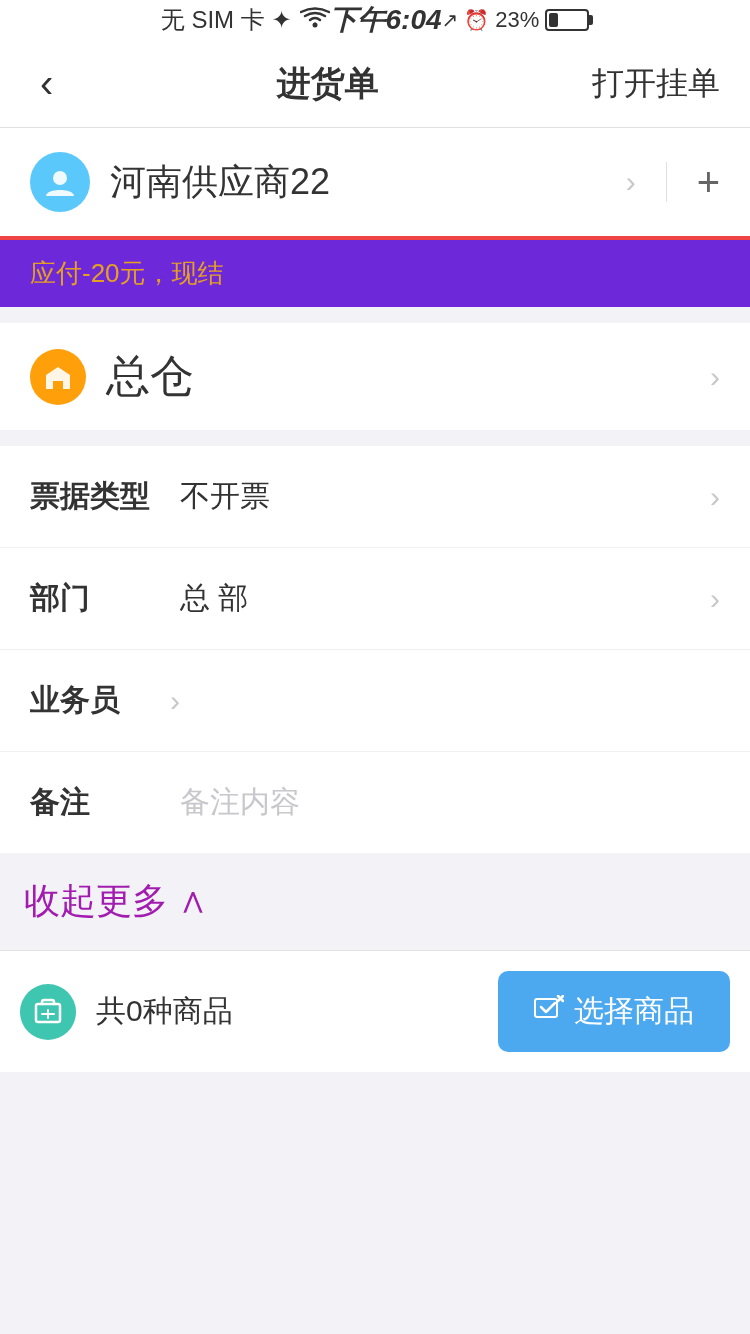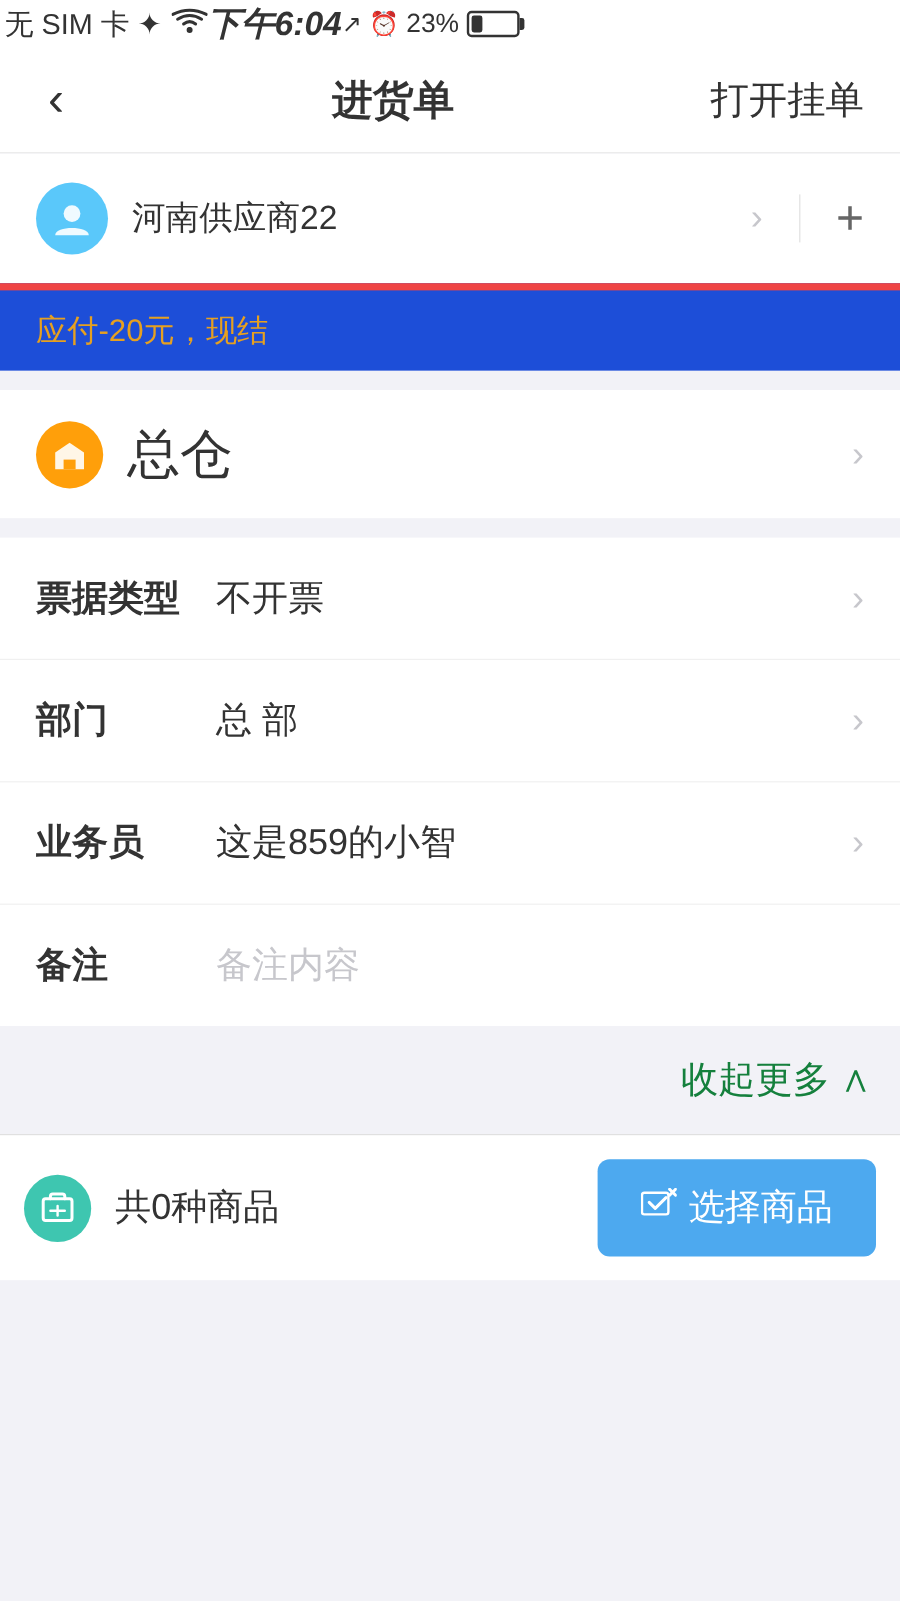--- a/index.html
+++ b/index.html
@@ -12,22 +12,22 @@
       font-size: 28px;
       color: #333;
     }
 
     
     .status-bar {
       height: 40px;
       background: #fff;
       display: flex;
       align-items: center;
-      justify-content: flex-start;
-      padding: 0 4px;
+      justify-content: center;
+      padding: 0 32px;
       font-size: 24px;
       font-weight: 500;
     }
     .status-left { display: flex; align-items: center; gap: 8px; }
     .status-center { font-weight: 600; font-size: 28px; font-style: italic; }
     .status-right { display: flex; align-items: center; gap: 6px; font-size: 22px; }
     .battery-icon {
       width: 44px; height: 22px;
       border: 2px solid #333;
       border-radius: 4px;
@@ -98,21 +98,21 @@
       width: 60px; height: 60px;
       border-radius: 50%;
       background: #5ac8fa;
       display: flex; align-items: center; justify-content: center;
       margin-right: 20px;
       flex-shrink: 0;
     }
     .supplier-avatar svg { width: 36px; height: 36px; }
     .supplier-name {
       flex: 1;
-      font-size: 28px;
+      font-size: 36px;
       color: #333;
     }
     .supplier-right-actions {
       display: flex;
       align-items: center;
       gap: 30px;
     }
     .chevron {
       color: #c7c7cc;
       font-size: 30px;
@@ -123,25 +123,25 @@
       cursor: pointer;
     }
     .divider-v {
       width: 1px;
       height: 40px;
       background: #e0e0e0;
     }
 
     
     .notice-banner {
-      background: #1d4ed8;
+      background: #6d28d9;
       padding: 16px 30px;
       font-size: 26px;
       color: #e6a020;
-      border-top: 6px solid #ef4444;
+      border-top: 4px solid #ef4444;
     }
 
     .section-gap {
       height: 16px;
       background: #f2f2f7;
     }
 
     
     .warehouse-row {
       background: #fff;
@@ -192,24 +192,24 @@
       color: #333;
       padding-left: 10px;
     }
     .form-value.placeholder {
       color: #c7c7cc;
     }
 
     
     .collapse-row {
       background: #f2f2f7;
-      text-align: right;
+      text-align: left;
       padding: 24px;
-      font-size: 31px;
-      color: #15803d;
+      font-size: 36px;
+      color: #a21caf;
       cursor: pointer;
     }
 
     
     .bottom-bar {
       background: #fff;
       display: flex;
       align-items: center;
       padding: 20px 20px;
       gap: 20px;
@@ -326,21 +326,20 @@
     </div>
 
     <div class="form-row">
       <span class="form-label">部门</span>
       <span class="form-value">总 部</span>
       <span class="chevron">›</span>
     </div>
 
     <div class="form-row">
       <span class="form-label">业务员</span>
-      <span class="form-value">这是859的小智</span>
       <span class="chevron">›</span>
     </div>
 
     <div class="form-row">
       <span class="form-label">备注</span>
       <span class="form-value placeholder">备注内容</span>
     </div>
   </div>
 
   <div class="collapse-row">收起更多 ∧</div>

